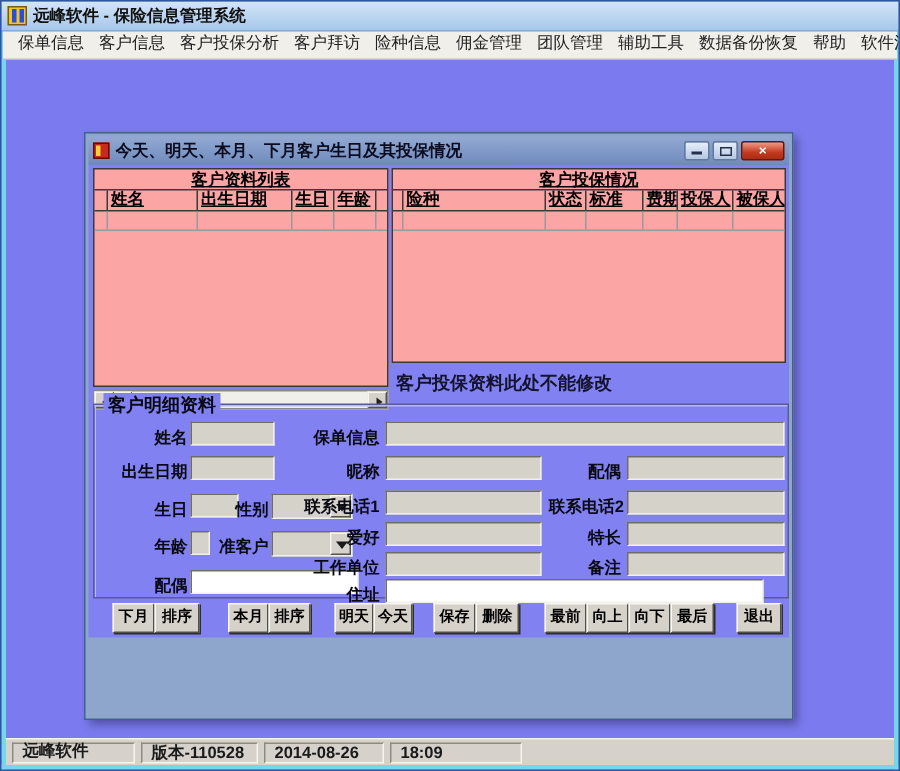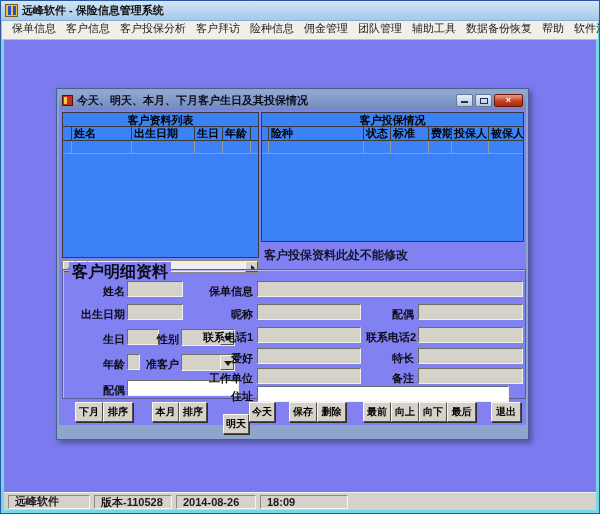--- a/index.html
+++ b/index.html
@@ -12,50 +12,50 @@
   .tbar{position:absolute;left:0;top:0;right:0;height:20px;background:linear-gradient(#d3e5f7,#a6c8ea);border-bottom:1px solid #84aed8;display:flex;align-items:center;padding:0 4px;z-index:6;}
   .ticon{width:13px;height:13px;margin-right:4px;background:#f2c232;border:1px solid #7a5a10;position:relative;flex:none;}
   .ticon::after{content:"";position:absolute;left:2px;top:1px;width:3px;height:9px;background:#2a4fd0;box-shadow:5px 0 0 #2a4fd0;}
   .ttext{font-size:11px;font-weight:bold;color:#111;white-space:nowrap;}
   .mbar{position:absolute;left:1px;top:20px;right:1px;height:19px;background:#f0efe9;border-bottom:1px solid #bdbdb5;display:flex;align-items:flex-start;padding:0 5px;z-index:6;}
   .mitem{font-size:11px;color:#222;padding:0 5px;white-space:nowrap;cursor:default;}
   .client{position:absolute;left:3px;top:39px;right:3px;bottom:21px;background:#7b7bef;}
   .sbar{position:absolute;left:3px;right:3px;bottom:3px;height:18px;background:#d6d2cb;border-top:1px solid #f5f3ee;z-index:6;}
   .scell{position:absolute;top:2px;height:14px;border:1px solid;border-color:#8b8b84 #f7f5f0 #f7f5f0 #8b8b84;font-size:11px;font-weight:bold;color:#1a1a1a;line-height:13px;padding-left:6px;}
   
-  .child{position:absolute;left:52px;top:48px;width:473px;height:352px;background:#8ea5cc;border:1px solid #44608e;padding:2px;box-shadow:3px 3px 6px rgba(0,0,20,.35);}
+  .child{position:absolute;left:52px;top:48px;width:473px;height:392px;background:#8ea5cc;border:1px solid #44608e;padding:2px;box-shadow:3px 3px 6px rgba(0,0,20,.35);}
   .ctbar{height:19px;background:linear-gradient(#93a9d2,#6e8abd);display:flex;align-items:center;padding:0 3px;}
   .cticon{width:11px;height:11px;background:#c92a1c;border:1px solid #5c0e06;margin-right:4px;position:relative;flex:none;}
   .cticon::after{content:"";position:absolute;left:1px;top:1px;width:3px;height:7px;background:#f5d03a;}
   .ctext{font-size:11px;color:#0c0c20;font-weight:bold;white-space:nowrap;flex:1;overflow:hidden;}
   .cbtns{display:flex;gap:2px;}
   .cbtn{width:17px;height:13px;background:linear-gradient(#e6eefb,#b4c8e2);border:1px solid #62799c;border-radius:2px;position:relative;}
   .cbtn .bar{position:absolute;left:4px;right:4px;bottom:3px;height:2px;background:#23304a;}
   .cbtn .box{position:absolute;left:4px;top:3px;width:8px;height:6px;border:1px solid #23304a;}
   .cbtn.close{width:29px;background:linear-gradient(#ef9a84,#c43a20 60%,#a82c14);border-color:#6e1404;color:#fff;font-size:9px;font-weight:bold;text-align:center;line-height:11px;}
   .cclient{position:relative;background:#8181f1;height:315px;}
   
-  .grid{position:absolute;background:#3b82f6;border:1px solid #3a3a3a;font-size:11px;}
+  .grid{position:absolute;background:#fca5a5;border:1px solid #3a3a3a;font-size:11px;text-decoration:underline;}
   .ghead{height:14px;border-bottom:1px solid #3a3a3a;text-align:center;font-weight:bold;line-height:14px;color:#000;}
   .gcols{display:flex;height:14px;border-bottom:1px solid #3a3a3a;}
   .gcol{border-right:1px solid #3a3a3a;font-weight:bold;color:#000;line-height:13px;padding-left:2px;overflow:hidden;white-space:nowrap;}
   .gcol:last-child{border-right:none;}
   .grow{display:flex;height:13px;border-bottom:1px solid #9a9a9a;}
   .grow .gcol{border-right:1px solid #9a9a9a;}
   
   .hscroll{position:absolute;height:13px;background:#f1efe9;border:1px solid #8a8a84;display:flex;}
   .harrow{width:13px;height:11px;background:#d6d2cb;border:1px solid;border-color:#f7f5f0 #55554f #55554f #f7f5f0;position:relative;flex:none;}
   .harrow::after{content:"";position:absolute;top:3px;border-style:solid;}
   .harrow.left::after{left:4px;border-width:3px 4px 3px 0;border-color:transparent #222 transparent transparent;}
   .harrow.right::after{left:5px;border-width:3px 0 3px 4px;border-color:transparent transparent transparent #222;}
   .hthumb{width:12px;height:11px;background:#d6d2cb;border:1px solid;border-color:#f7f5f0 #55554f #55554f #f7f5f0;flex:none;}
   .notice{position:absolute;font-size:12px;font-weight:bold;color:#14142e;white-space:nowrap;}
   
   .gbox{position:absolute;border:1px solid #5a5a9a;box-shadow:inset 1px 1px 0 #b8b8f8;}
-  .glabel{position:absolute;top:-8px;left:6px;background:#8181f1;padding:0 3px;font-size:16px;font-weight:bold;color:#0a0a14;}
+  .glabel{position:absolute;top:-8px;left:6px;background:#8181f1;padding:0 3px;font-size:12px;font-weight:bold;color:#0a0a14;}
   .flabel{position:absolute;font-size:11px;font-weight:bold;color:#0a0a14;text-align:right;white-space:nowrap;}
   .finput{position:absolute;height:16px;background:#d5d2ca;border:1px solid;border-color:#6e6e68 #f2f0ea #f2f0ea #6e6e68;}
   .finput.white{background:#fff;}
   .fdrop{position:absolute;height:17px;background:#d5d2ca;border:1px solid;border-color:#6e6e68 #f2f0ea #f2f0ea #6e6e68;}
   .fdrop .da{position:absolute;right:0;top:0;width:14px;height:15px;background:#d6d2cb;border:1px solid;border-color:#f7f5f0 #55554f #55554f #f7f5f0;}
   .fdrop .da::after{content:"";position:absolute;left:3px;top:5px;border:4px solid transparent;border-top:5px solid #1a1a1a;border-bottom:none;}
   
   .btn{position:absolute;height:20px;background:#d6d2ca;border:1px solid;border-color:#f8f6f0 #50504a #50504a #f8f6f0;box-shadow:1px 1px 0 #2e2e2a;font-size:10px;font-weight:bold;color:#000;text-align:center;line-height:18px;padding:0;cursor:default;}
   .btn.exit{font-weight:800;}
 </style>
@@ -210,21 +210,21 @@
           <span class="finput" style="left:355px;top:78px;width:105px;"></span>
 
           <span class="flabel" style="left:311px;top:101px;width:40px;">备注</span>
           <span class="finput" style="left:355px;top:98px;width:105px;"></span>
         </div>
 
         <button class="btn" style="left:16px;top:292px;width:28px;">下月</button>
         <button class="btn" style="left:44px;top:292px;width:30px;">排序</button>
         <button class="btn" style="left:93px;top:292px;width:27px;">本月</button>
         <button class="btn" style="left:120px;top:292px;width:28px;">排序</button>
-        <button class="btn" style="left:164px;top:292px;width:26px;margin-top:12px;">明天</button>
+        <button class="btn" style="left:164px;top:292px;width:26px;">明天</button>
         <button class="btn" style="left:190px;top:292px;width:26px;">今天</button>
         <button class="btn" style="left:230px;top:292px;width:28px;">保存</button>
         <button class="btn" style="left:258px;top:292px;width:29px;">删除</button>
         <button class="btn" style="left:304px;top:292px;width:28px;">最前</button>
         <button class="btn" style="left:332px;top:292px;width:28px;">向上</button>
         <button class="btn" style="left:360px;top:292px;width:28px;">向下</button>
         <button class="btn" style="left:388px;top:292px;width:29px;">最后</button>
         <button class="btn exit" style="left:432px;top:292px;width:30px;">退出</button>
 
       </div>

